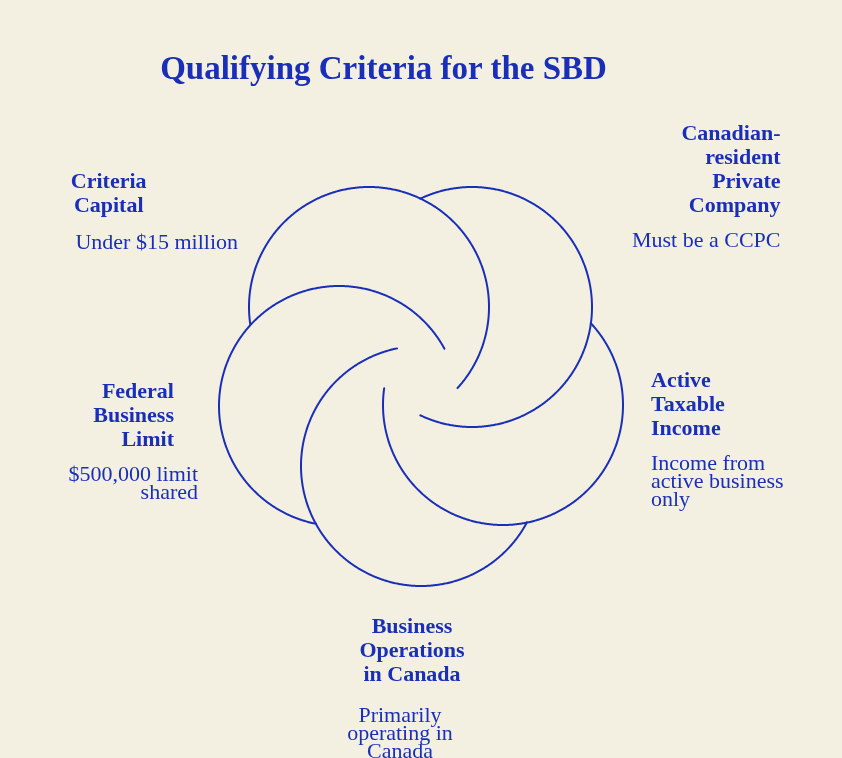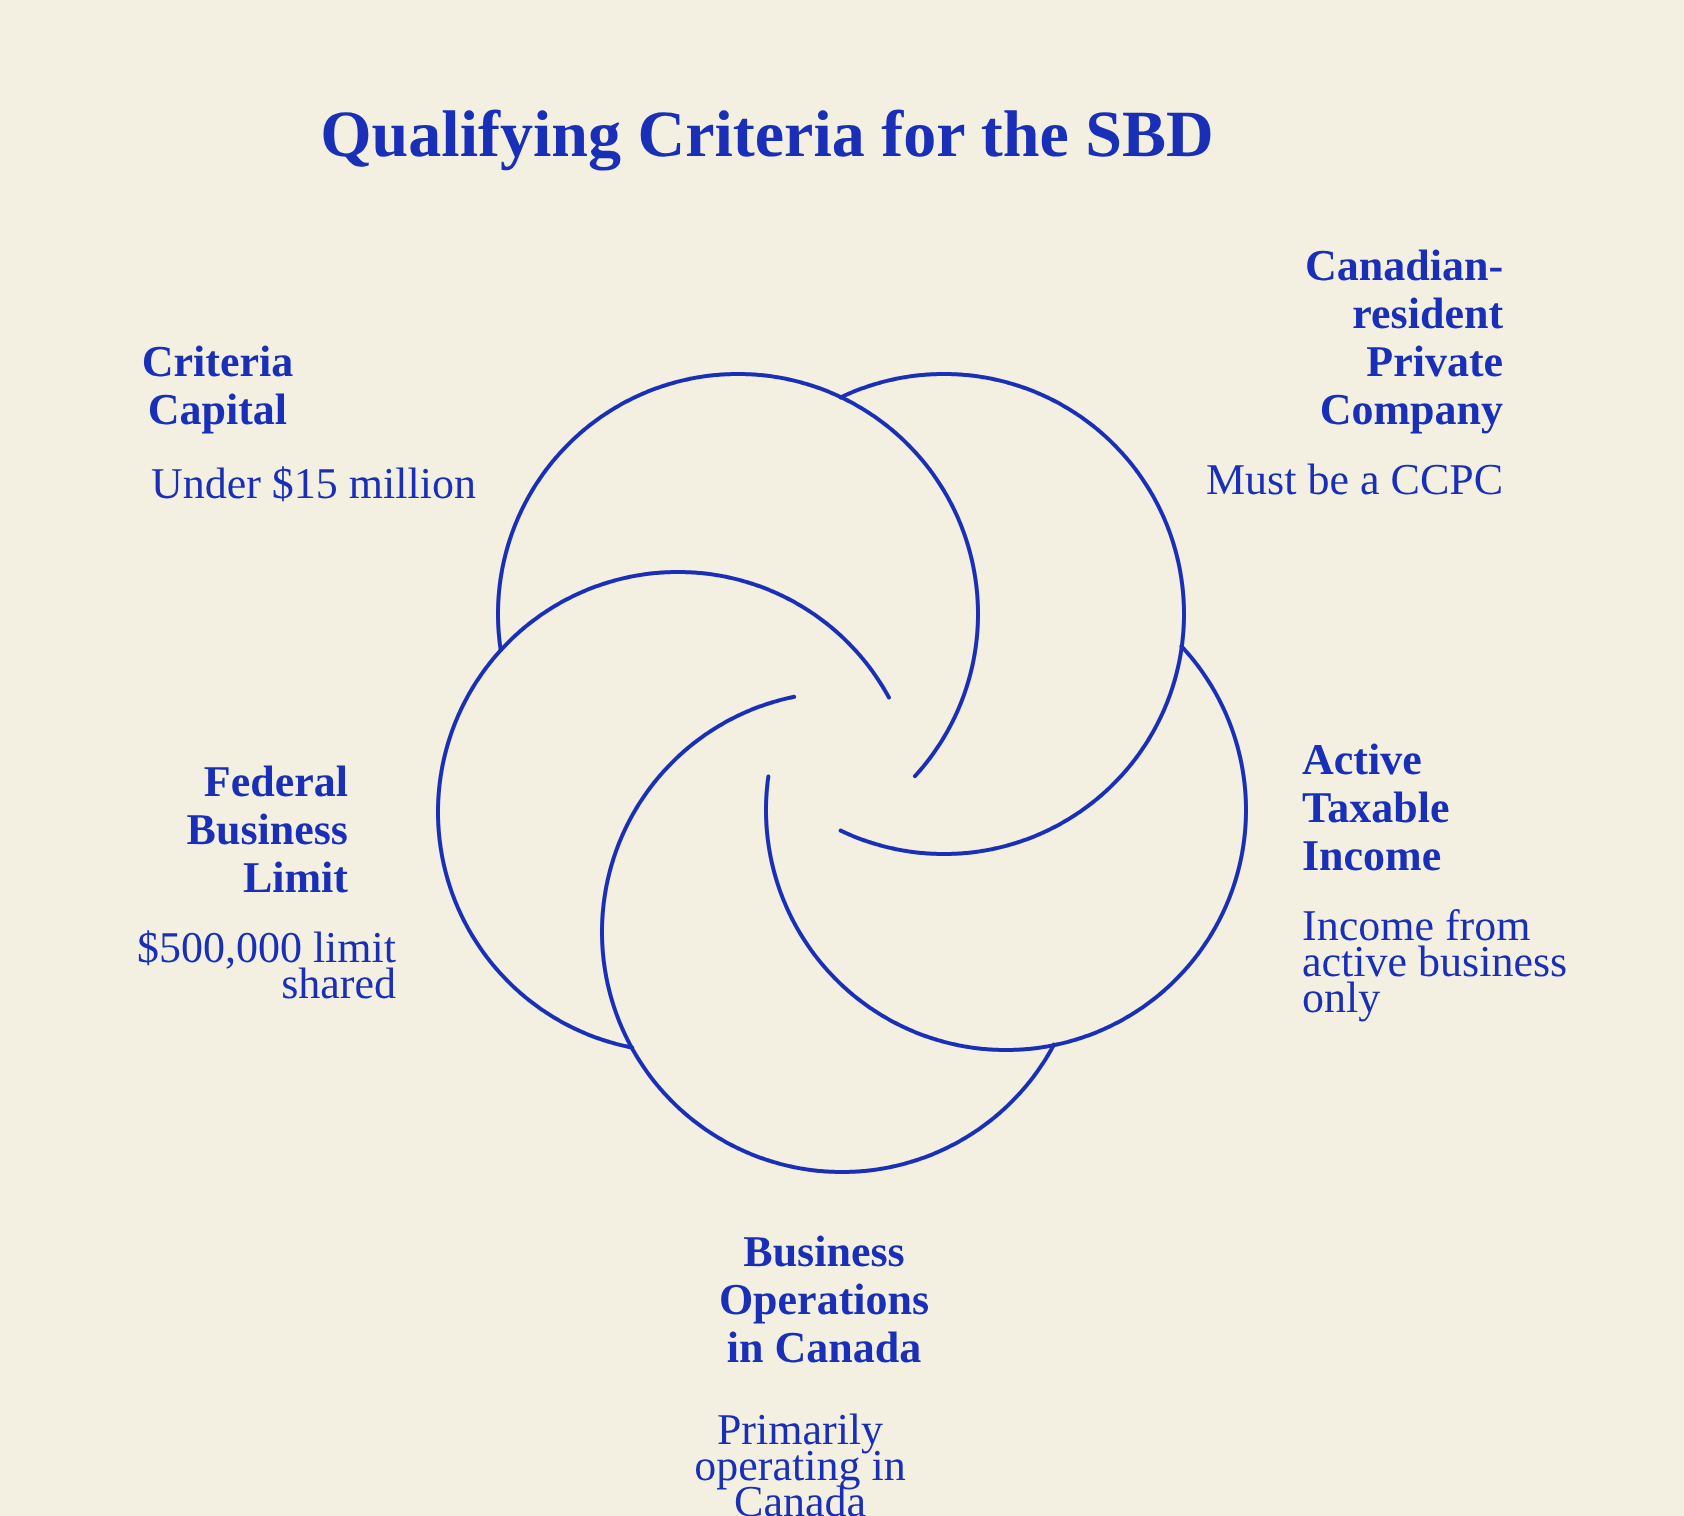--- a/index.html
+++ b/index.html
@@ -26,21 +26,21 @@
     }
     .label .desc {
       font-family: "Liberation Serif", "DejaVu Serif", serif;
       font-size: 22px; line-height: 18px; margin-top: 14px;
       white-space: pre-line;
     }
     #lbl-taxable { right: 652px; top: 169px; text-align: right; }
     #lbl-taxable .head { text-align: center; }
     #lbl-taxable .desc { margin-top: 16px; position: relative; left: 48px; text-align: left; white-space: nowrap; }
     #lbl-ccpc { left: 603px; top: 121px; text-align: right; }
-    #lbl-ccpc .desc { margin-top: 14px; }
+    #lbl-ccpc .desc { margin-top: 14px; margin-left: 29px; }
     #lbl-active { left: 651px; top: 368px; text-align: left; }
     #lbl-active .desc { margin-top: 14px; }
     #lbl-federal { right: 668px; top: 379px; text-align: right; }
     #lbl-federal .desc { margin-top: 14px; position: relative; right: -24px; }
     #lbl-ops { left: 330px; width: 164px; top: 614px; text-align: center; }
     #lbl-ops .desc { margin-top: 20px; position: relative; left: -12px; }
   </style>
 </head>
 <body>
 

